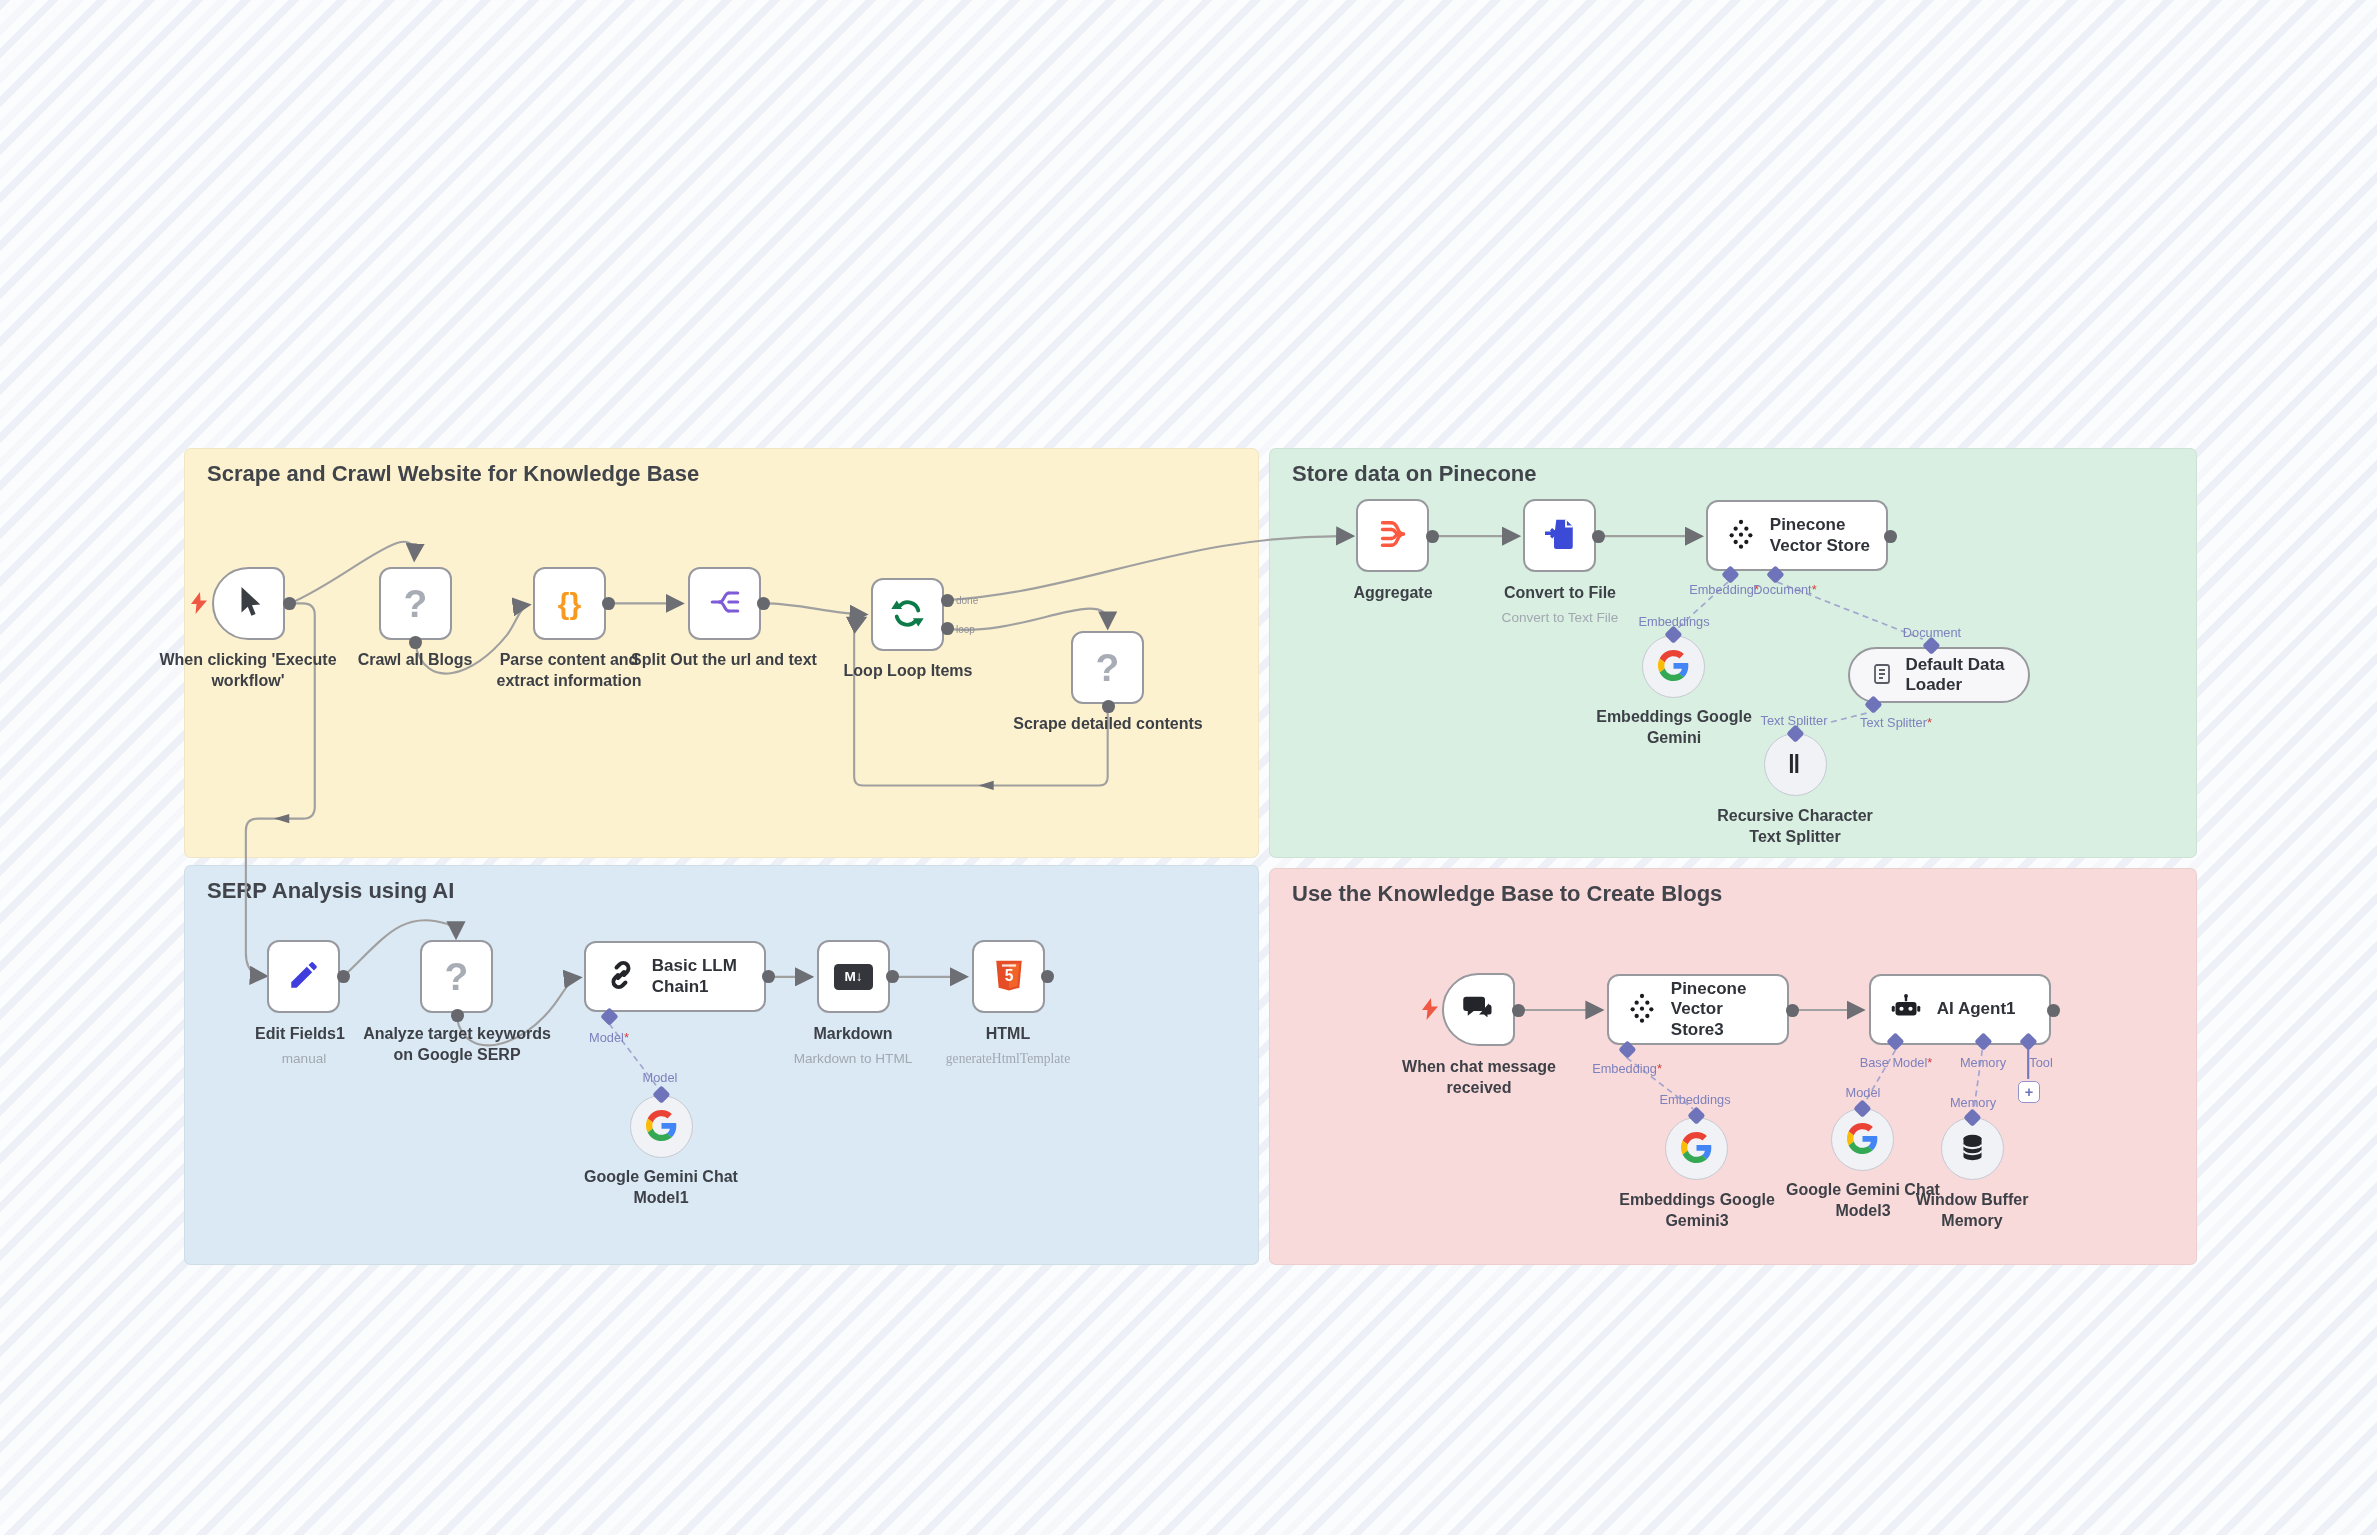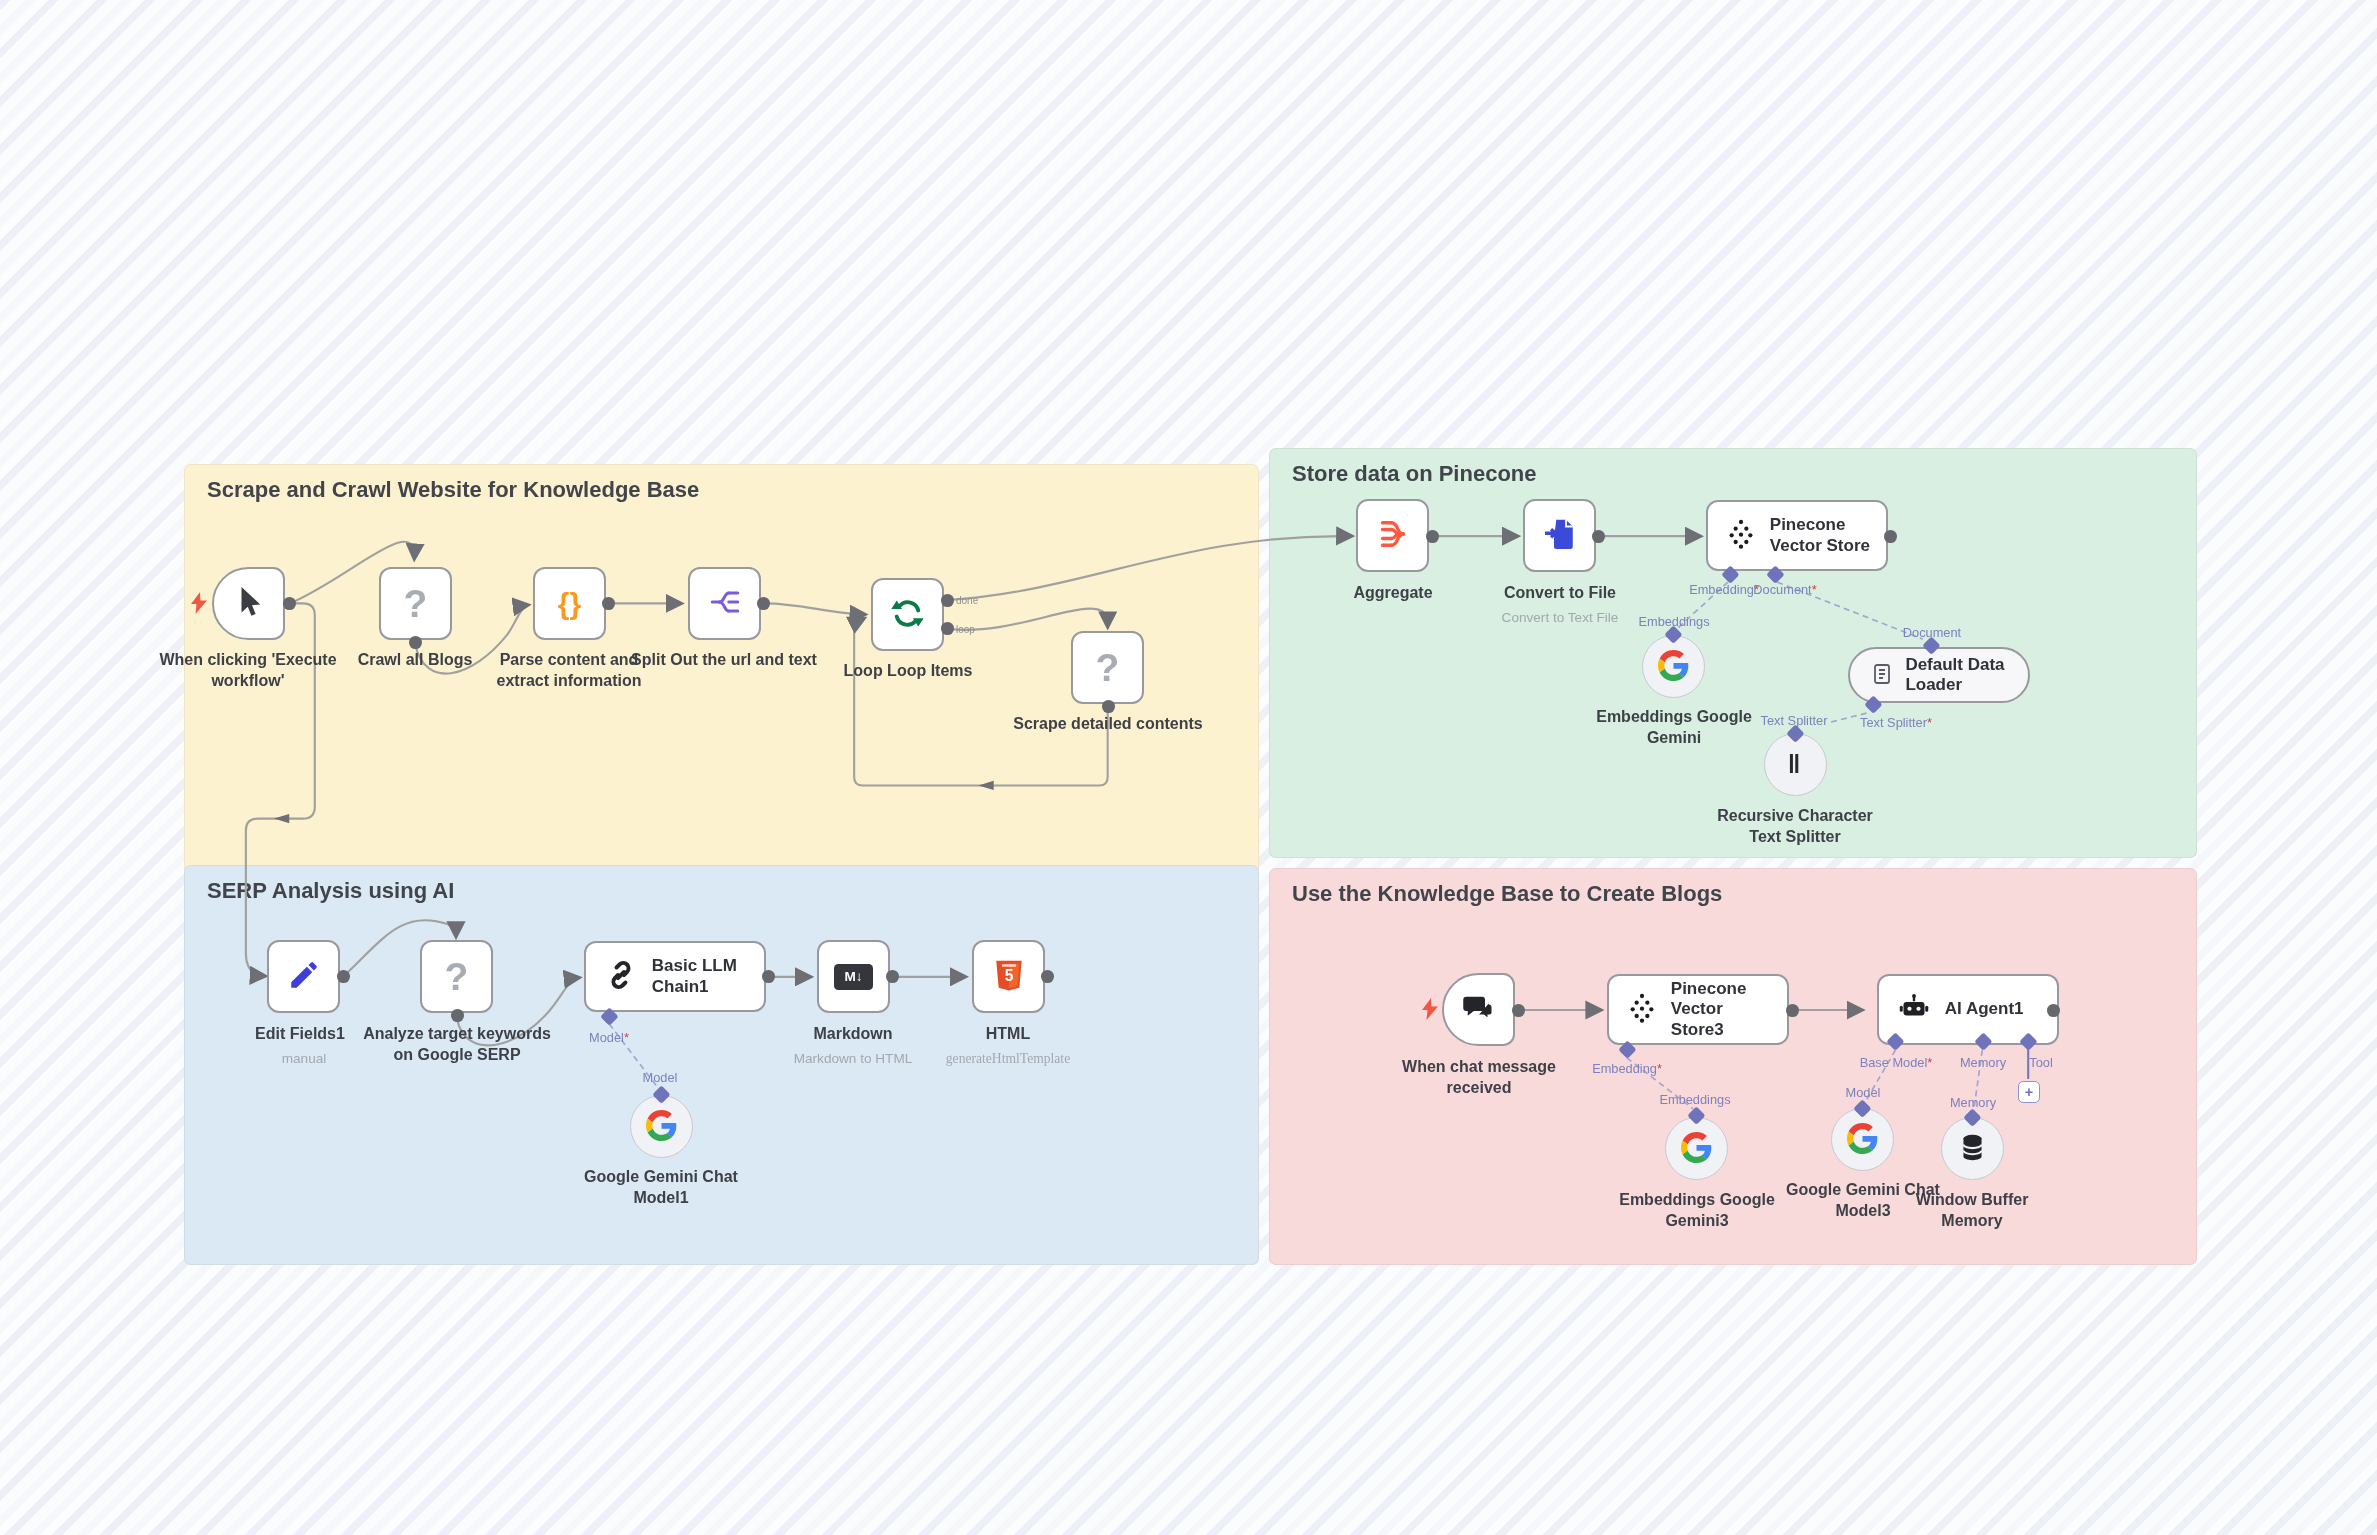--- a/index.html
+++ b/index.html
@@ -52,21 +52,21 @@
   .q-glyph { font-size:39px; font-weight:600; color:#a7acb5; }
   .braces-glyph { font-size:30px; font-weight:700; color:#f79a1f; }
   .md-badge { width:39px; height:26px; background:#34363c; border-radius:4.3px; color:#fff; font-size:13.6px; font-weight:700; display:flex; align-items:center; justify-content:center; }
   .bars-glyph { font-size:25.5px; font-weight:800; color:#26282e; letter-spacing:2.6px; }
 </style>
 </head>
 <body>
 
 <div class="canvas">
 
-  <div class="sticky" style="left:184px; top:464px; width:1075px; height:410px; background:#fdf2cf;">
+  <div class="sticky" style="left:184px; top:448px; width:1075px; height:410px; background:#fdf2cf;">
     <div class="sticky-title">Scrape and Crawl Website for Knowledge Base</div>
   </div>
   <div class="sticky" style="left:1269px; top:448px; width:928px; height:410px; background:#d8efe1;">
     <div class="sticky-title">Store data on Pinecone</div>
   </div>
   <div class="sticky" style="left:184px; top:865px; width:1075px; height:400px; background:#dbe9f4;">
     <div class="sticky-title">SERP Analysis using AI</div>
   </div>
   <div class="sticky" style="left:1269px; top:868px; width:928px; height:397px; background:#f9dadb;">
     <div class="sticky-title">Use the Knowledge Base to Create Blogs</div>
@@ -341,21 +341,21 @@
         <circle cx="8" cy="18" r="1.6"></circle>
             <circle cx="16" cy="18" r="1.6"></circle>
             <circle cx="12" cy="21.5" r="1.6"></circle>
       </g>
         </svg>
     </span>
     <span class="node-title">Pinecone Vector
 Store3</span>
   </div>
 
-  <div class="node wide" style="left:1869px; top:974px;margin-left:8px;">
+  <div class="node wide" style="left:1869px; top:974px;">
     <span>
       <svg width="36" height="36" viewBox="0 0 24 24">
           <g fill="#1e2025">
         <rect x="5" y="8" width="14" height="9" rx="2"></rect>
         <rect x="2.5" y="10.5" width="2" height="4" rx="1"></rect>
         <rect x="19.5" y="10.5" width="2" height="4" rx="1"></rect>
         <circle cx="9" cy="12.5" r="1.4" fill="#fff"></circle>
             <circle cx="15" cy="12.5" r="1.4" fill="#fff"></circle>
         <rect x="11.2" y="4.5" width="1.6" height="3"></rect>
             <circle cx="12" cy="4" r="1.3"></circle>

